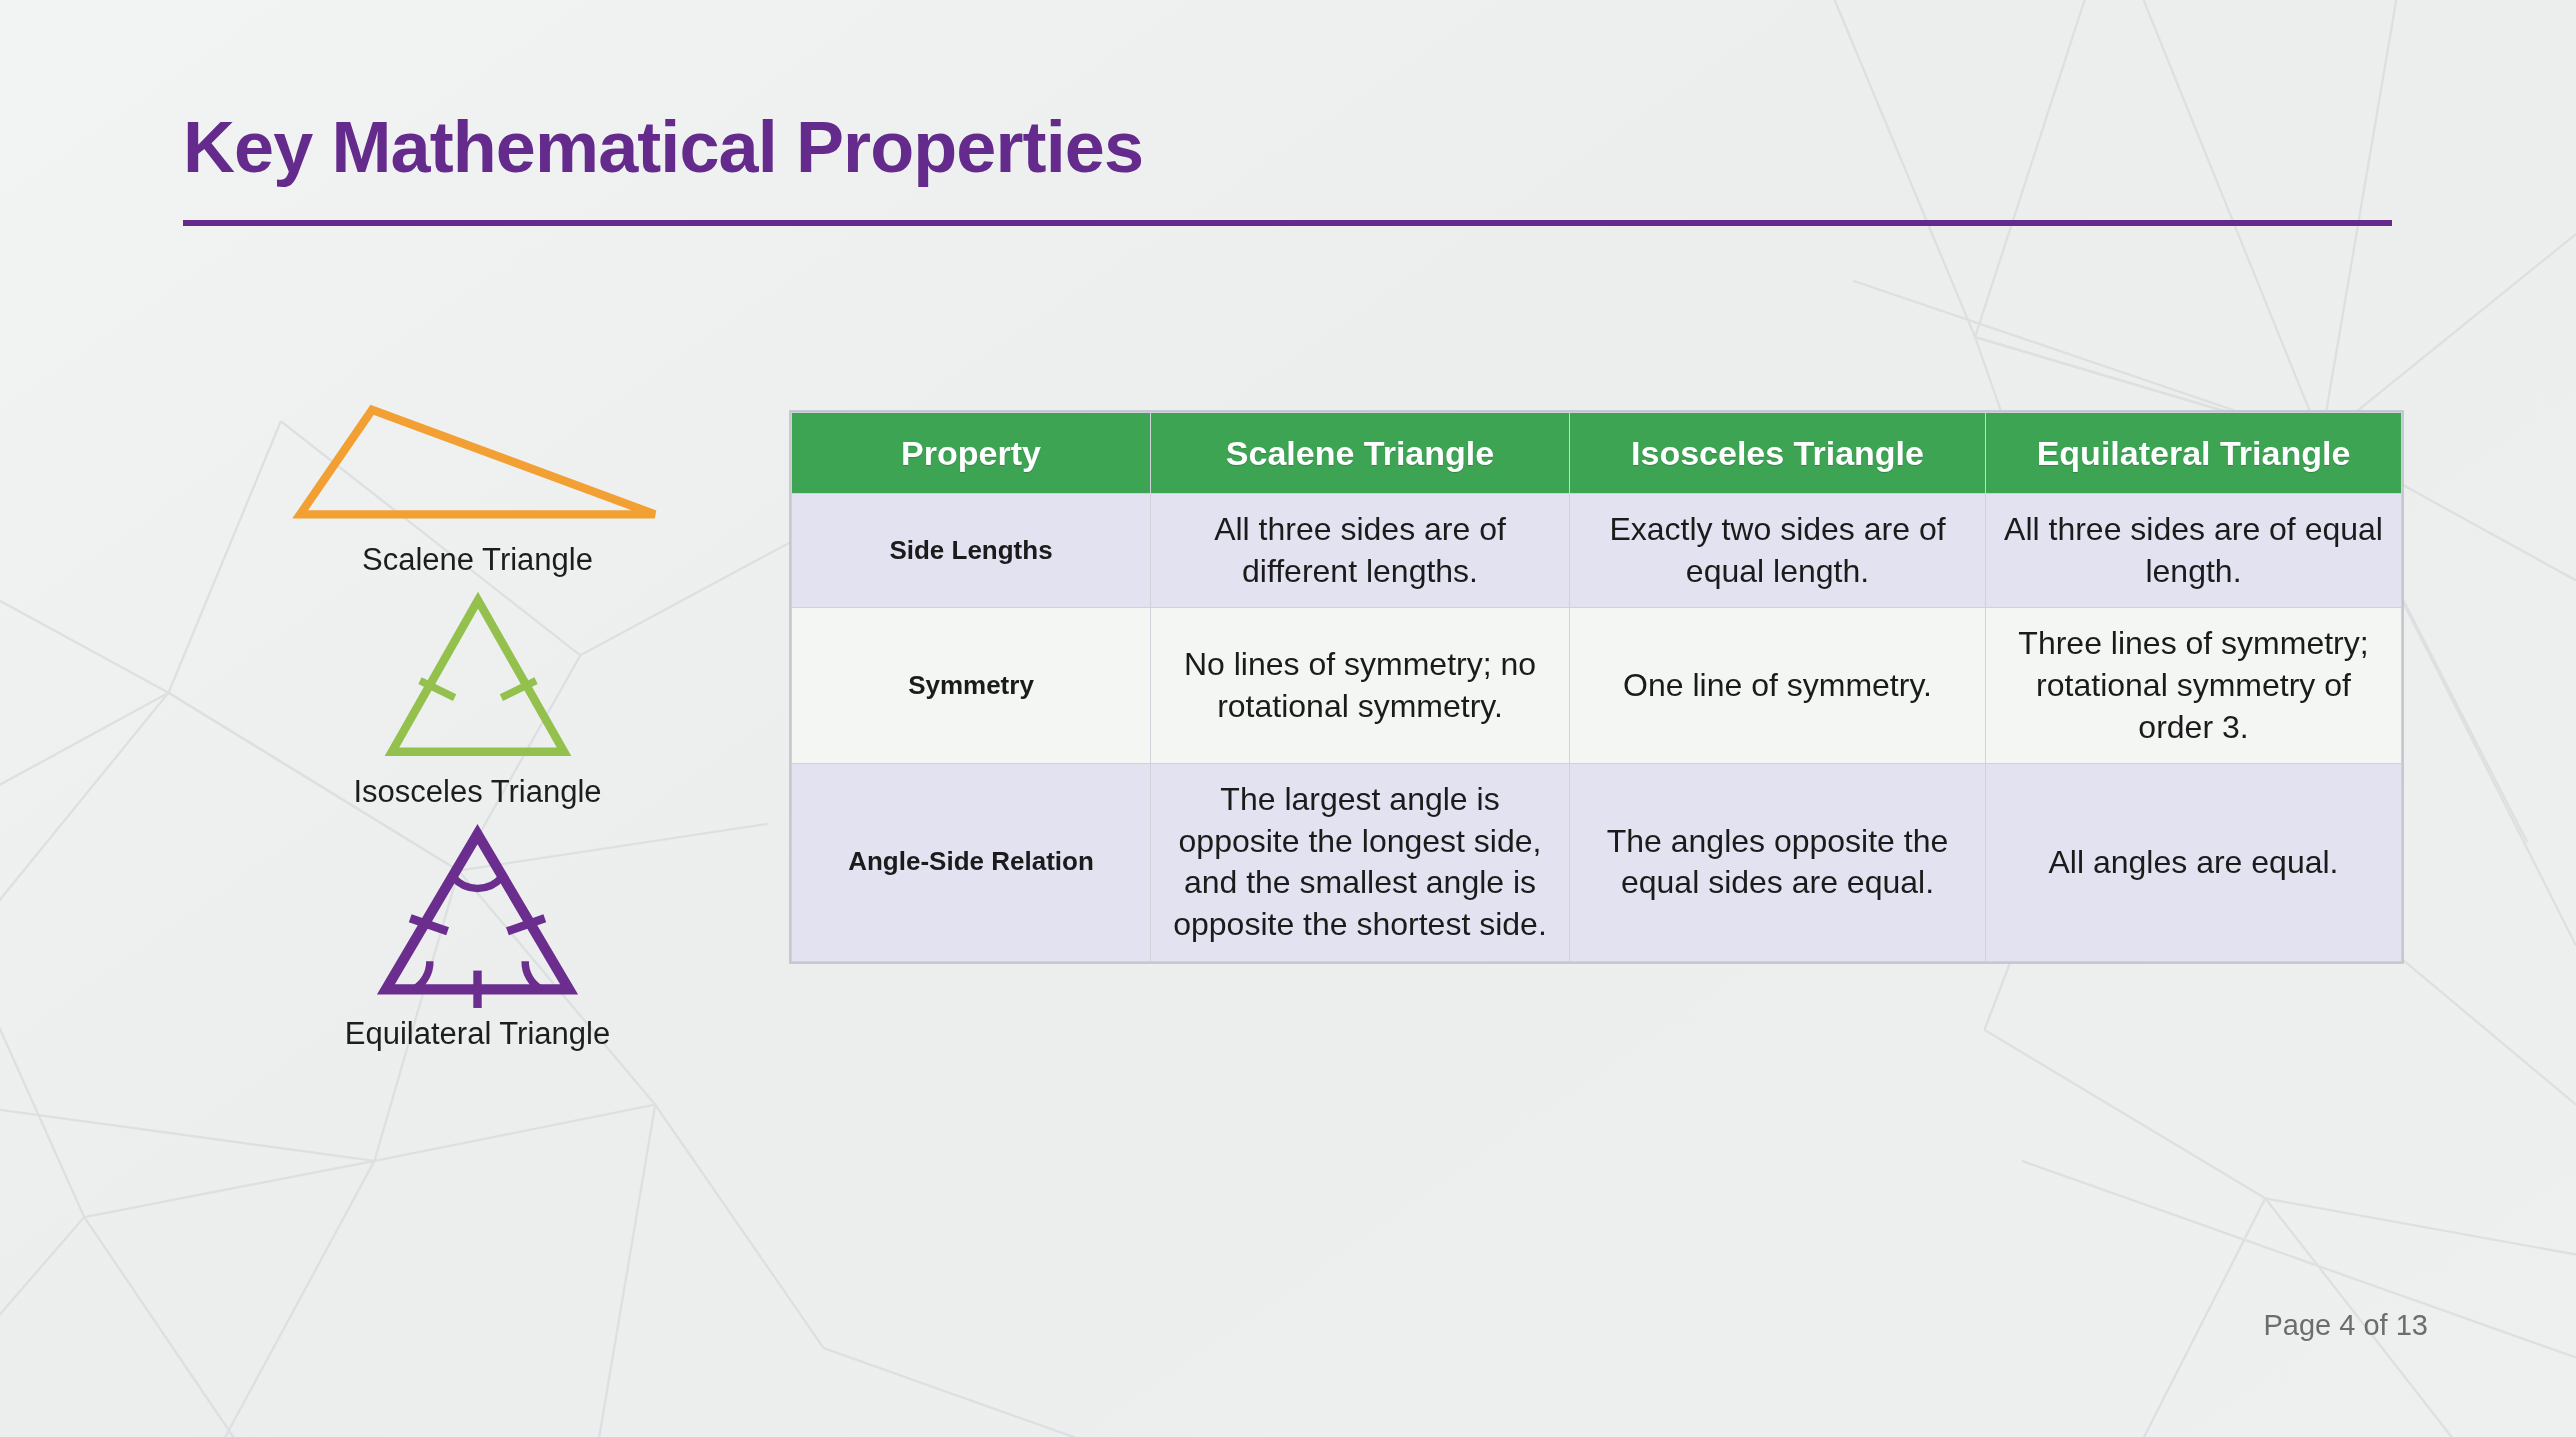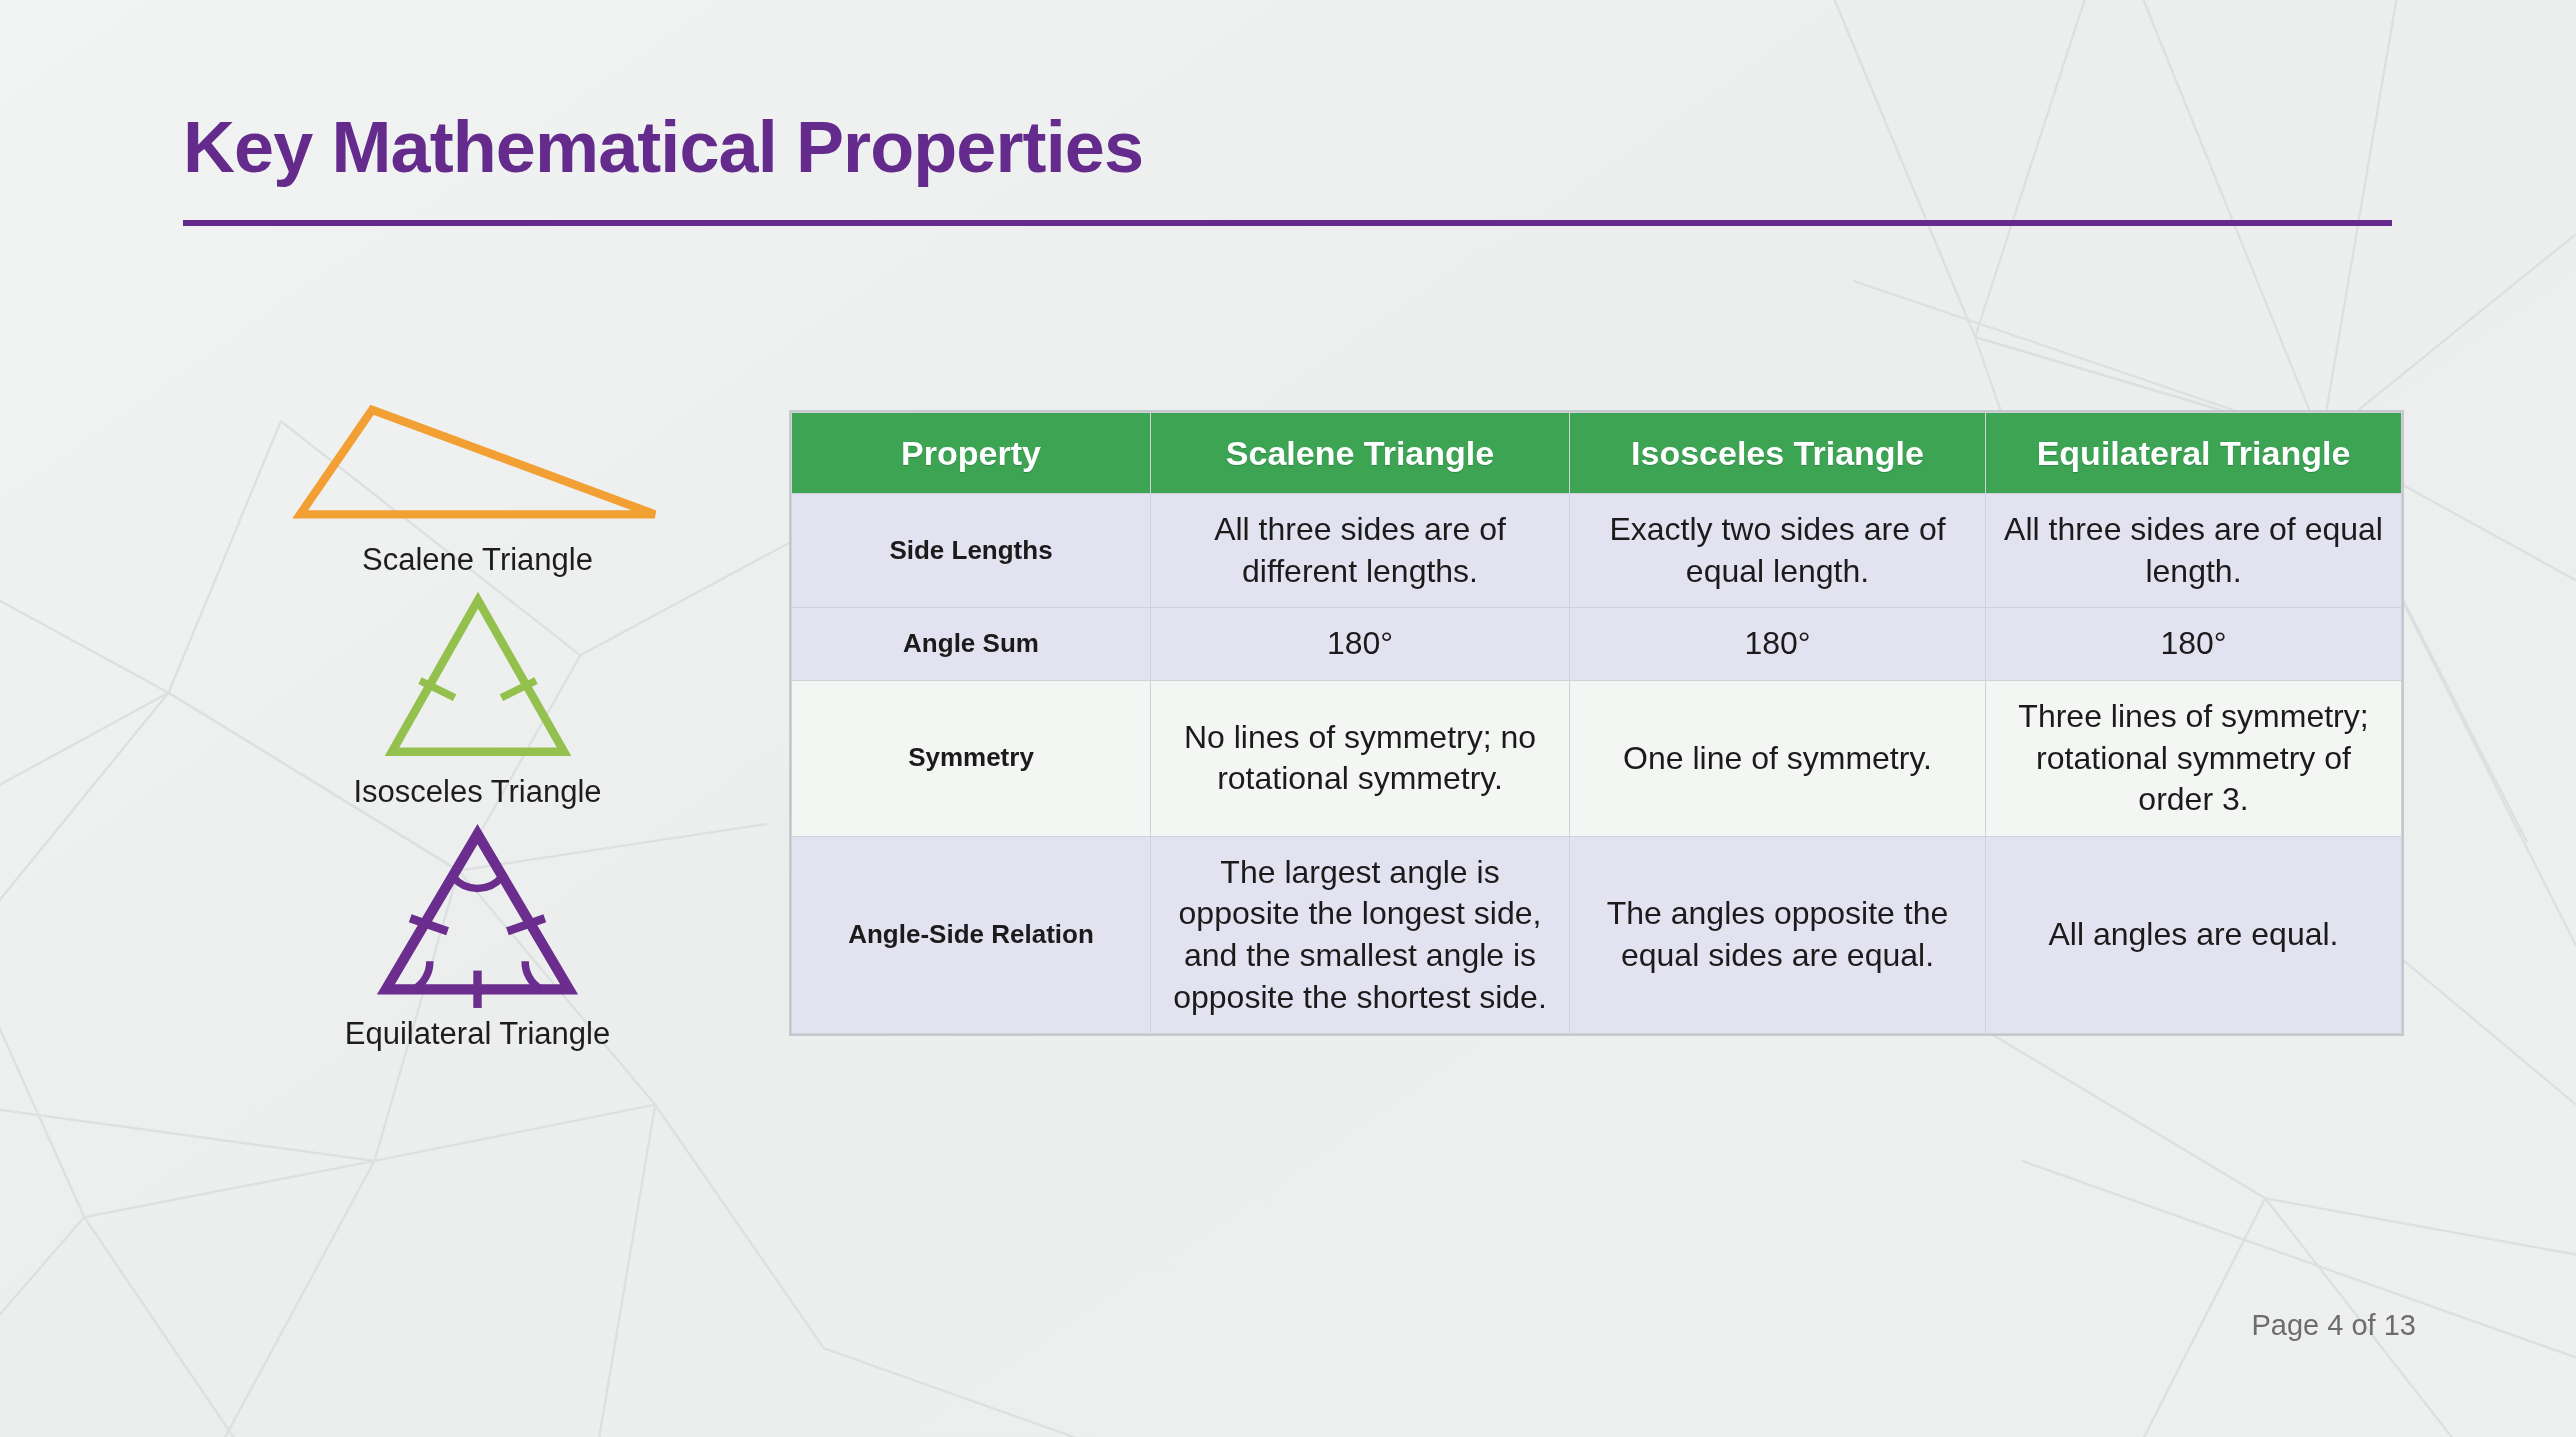--- a/index.html
+++ b/index.html
@@ -123,21 +123,21 @@
     font-size: 26px;
   }
 
   
   #properties-table tr.row-odd td  { background: #e3e2f1; }
   #properties-table tr.row-even td { background: #f4f6f4; }
 
   
   #page-footer {
     position: absolute;
-    right: 160px;
+    right: 148px;
     top: 1309px;
     font-size: 29px;
     color: #6d6d6d;
   }
 </style>
 </head>
 <body>
 
 <div id="slide">
 
@@ -237,26 +237,20 @@
         <th>Equilateral Triangle</th>
       </tr>
     </thead>
     <tbody>
       <tr class="row-odd">
         <td class="prop-cell">Side Lengths</td>
         <td>All three sides are of different lengths.</td>
         <td>Exactly two sides are of equal length.</td>
         <td>All three sides are of equal length.</td>
       </tr>
-      <tr class="row-odd">
-        <td class="prop-cell">Angle Sum</td>
-        <td>180°</td>
-        <td>180°</td>
-        <td>180°</td>
-      </tr>
       <tr class="row-even">
         <td class="prop-cell">Symmetry</td>
         <td>No lines of symmetry; no rotational symmetry.</td>
         <td>One line of symmetry.</td>
         <td>Three lines of symmetry; rotational symmetry of order 3.</td>
       </tr>
       <tr class="row-odd">
         <td class="prop-cell">Angle-Side Relation</td>
         <td>The largest angle is opposite the longest side, and the smallest angle is opposite the shortest side.</td>
         <td>The angles opposite the equal sides are equal.</td>

